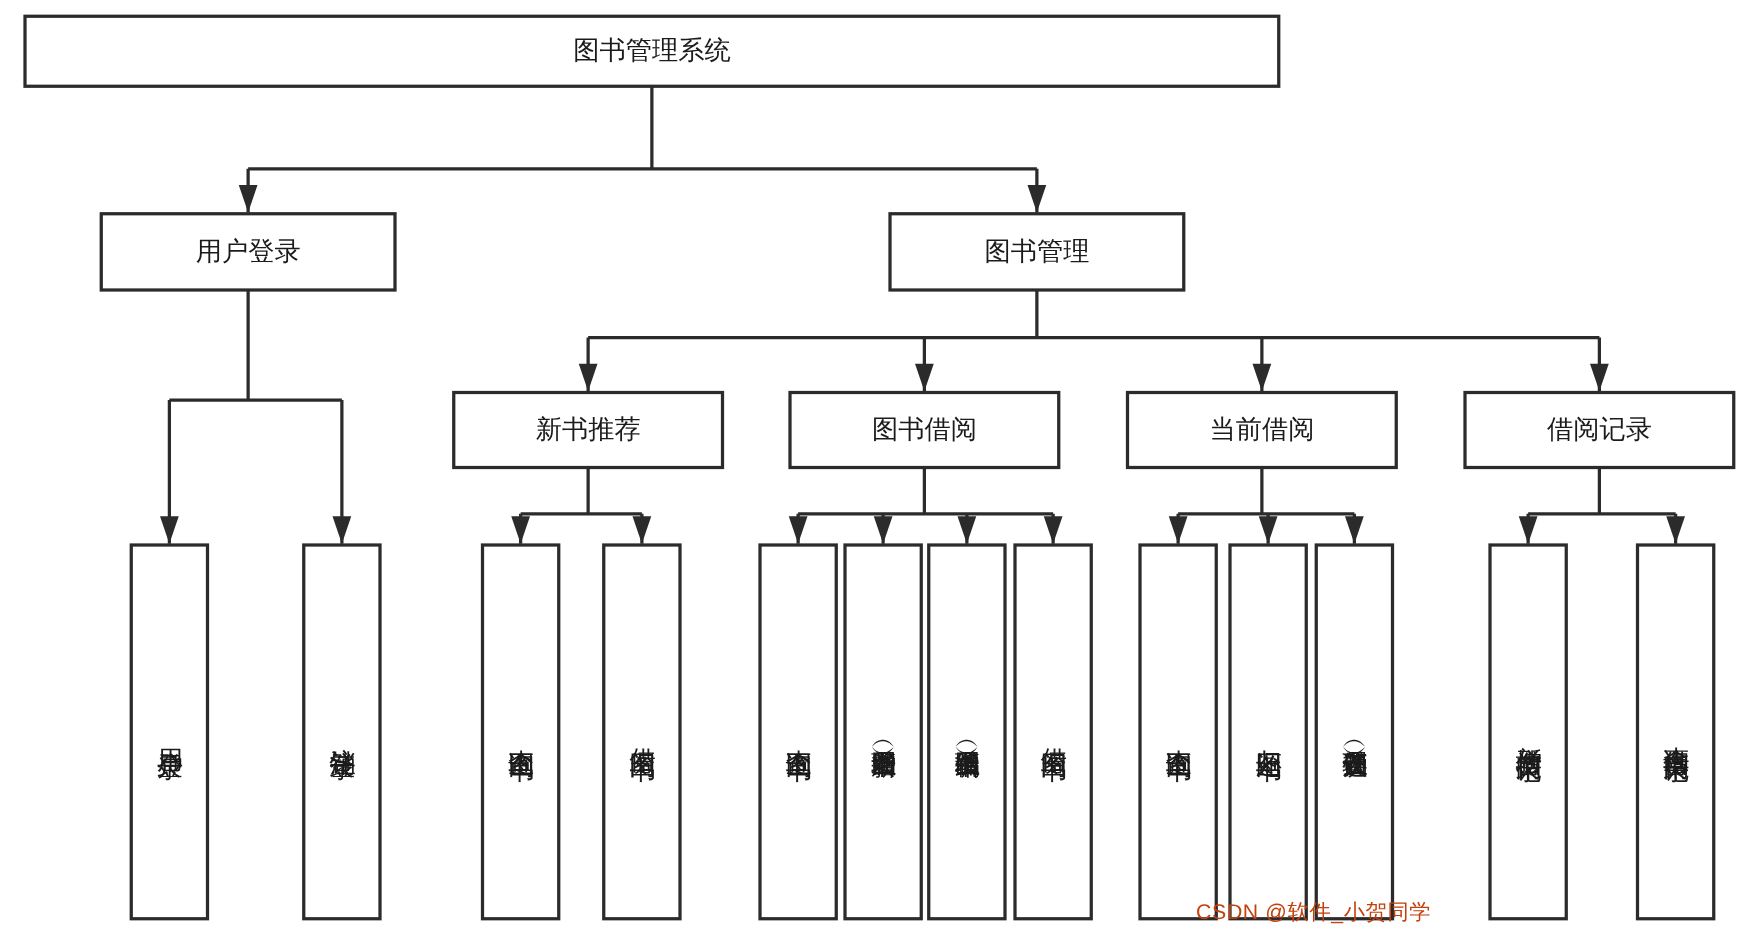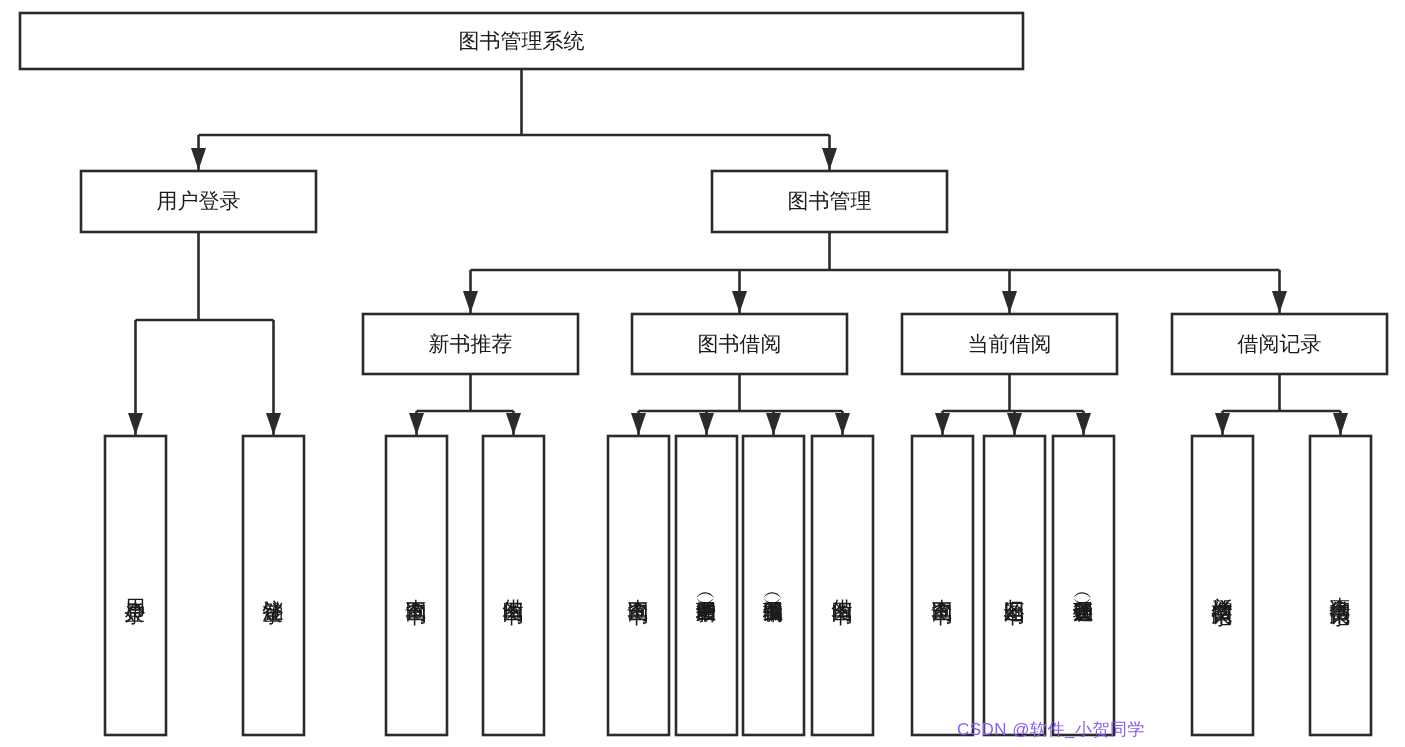--- a/index.html
+++ b/index.html
@@ -72,21 +72,21 @@
   .leaf-label.tight {
     font-size: 20px;
     letter-spacing: 0px;
   }
   .watermark {
     position: absolute;
     right: 8px;
     bottom: 6px;
     font-family: "Liberation Sans", "DejaVu Sans", sans-serif;
     font-size: 17px;
-    color: #8b5cf6;
+    color: #c2410c;
     letter-spacing: 0.5px;
     white-space: nowrap;
     user-select: none;
   }
 </style>
 </head>
 <body>
 
 <div id="diagram-root">
 

